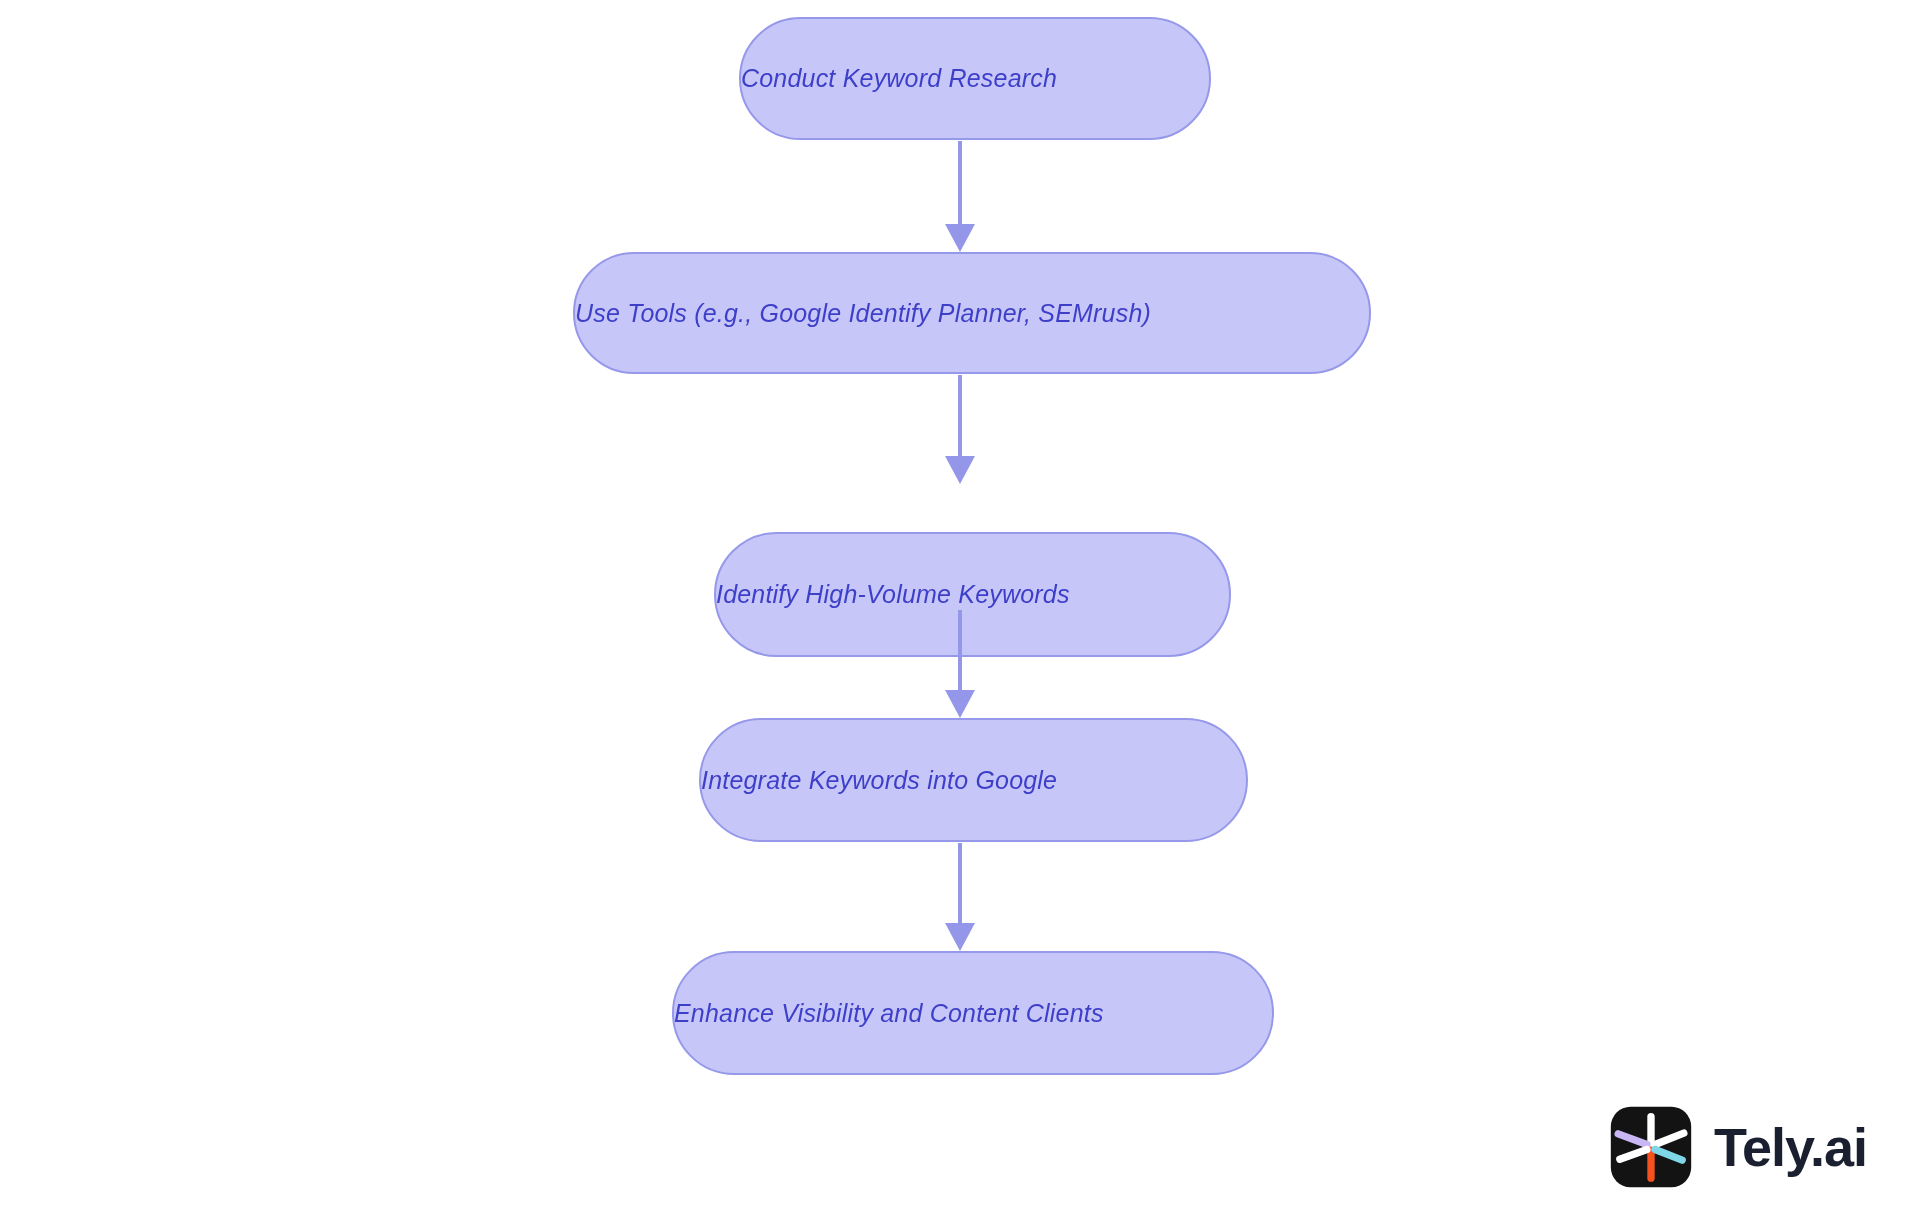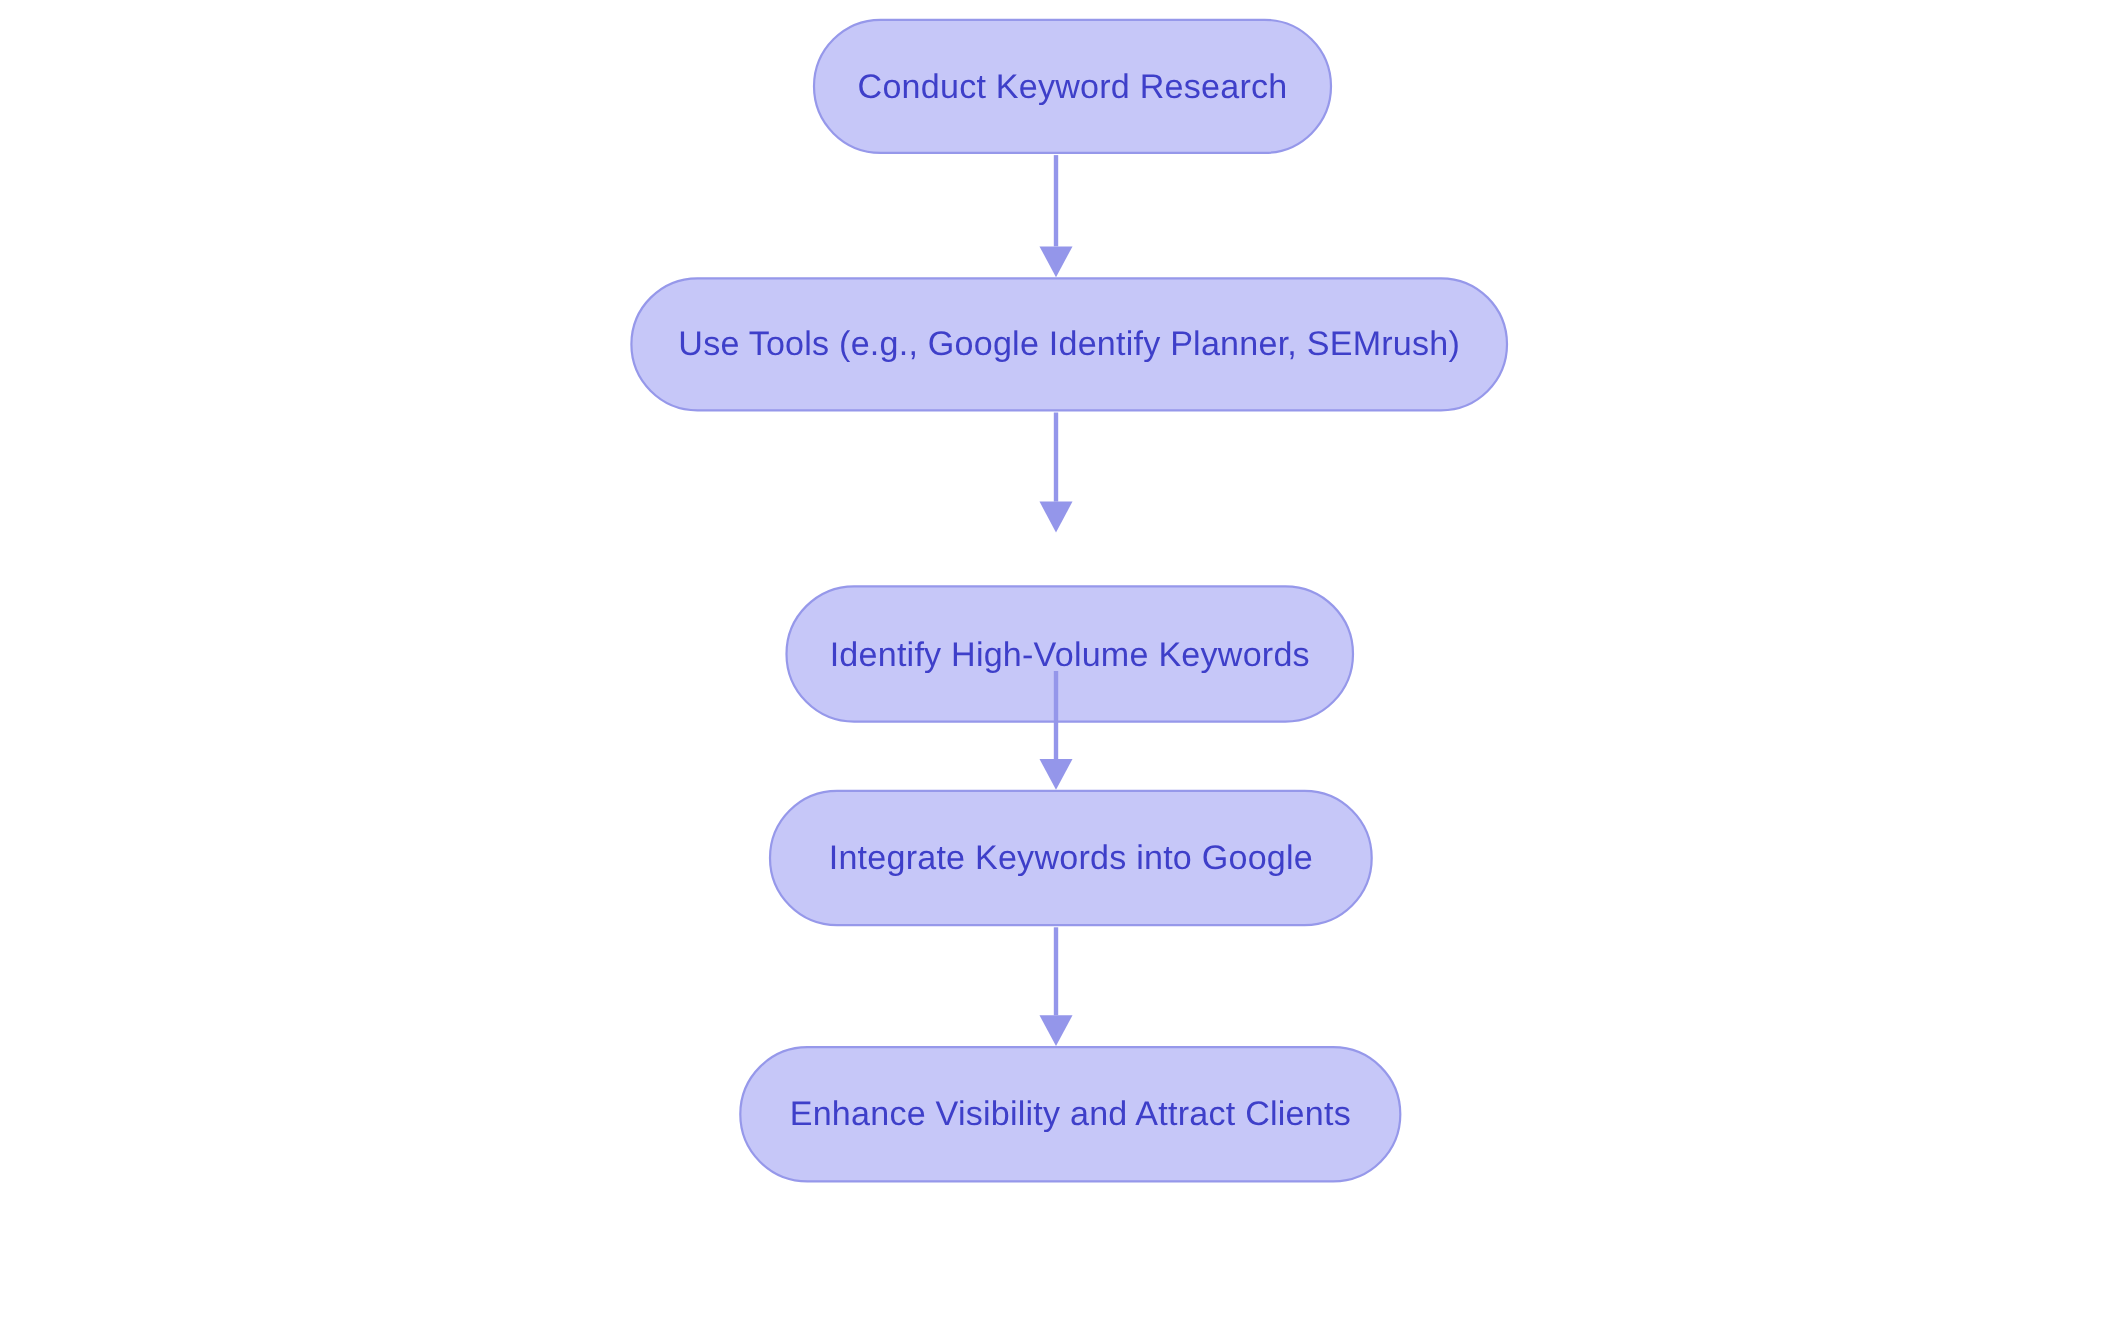--- a/index.html
+++ b/index.html
@@ -13,26 +13,27 @@
     overflow:hidden;
   }
 
   .node {
     position:absolute;
     background:var(--node-fill, #c6c7f8);
     border:2px solid var(--node-border, #9698ea);
     border-radius:64px;
     display:flex;
     align-items:center;
-    justify-content:center;
+    justify-content:flex-start;
     box-sizing:border-box;
     color:var(--node-text, #3e3fc9);
-    font-size:31px;
+    font-size:25px;
     letter-spacing:0.2px;
     white-space:nowrap;
+    font-style:italic;
   }
   .n1 { left:739px; top:17px;  width:472px; height:123px; }
   .n2 { left:573px; top:252px; width:798px; height:122px; }
   .n3 { left:714px; top:484px; width:517px; height:125px;margin-top:48px; }
   .n4 { left:699px; top:718px; width:549px; height:124px; }
   .n5 { left:672px; top:951px; width:602px; height:124px; }
 
   .arrow {
     position:absolute;
     left:945px;
@@ -108,17 +109,29 @@
   <div class="node n4">
     <span>Integrate Keywords into Google</span>
   </div>
 
   <div class="arrow a4">
     <div class="shaft"></div>
     <div class="head"></div>
   </div>
 
   <div class="node n5">
-    <span>Enhance Visibility and Attract Clients</span>
+    <span>Enhance Visibility and Content Clients</span>
   </div>
 
+  <div class="logo">
+    <svg class="logo-icon" viewBox="0 0 100 100" aria-hidden="true">
+      <rect x="1" y="1" width="98" height="98" rx="24" style="fill:var(--logo-bg, #131313)"></rect>
+      <line x1="50" y1="46" x2="50" y2="13" stroke-width="9" stroke-linecap="round" style="stroke:var(--spoke-white, #ffffff)"></line>
+      <line x1="50" y1="54" x2="50" y2="88" stroke-width="9" stroke-linecap="round" style="stroke:var(--spoke-orange, #f4511e)"></line>
+      <line x1="45" y1="47" x2="10" y2="34" stroke-width="9" stroke-linecap="round" style="stroke:var(--spoke-lavender, #c9b6f4)"></line>
+      <line x1="45" y1="53" x2="12" y2="65" stroke-width="9" stroke-linecap="round" style="stroke:var(--spoke-white, #ffffff)"></line>
+      <line x1="55" y1="47" x2="90" y2="33" stroke-width="9" stroke-linecap="round" style="stroke:var(--spoke-white, #ffffff)"></line>
+      <line x1="55" y1="53" x2="88" y2="66" stroke-width="9" stroke-linecap="round" style="stroke:var(--spoke-cyan, #7ed7e6)"></line>
+    </svg>
+    <span class="logo-text">Tely.ai</span>
+  </div>
 
 </div>
 
 </body></html>

